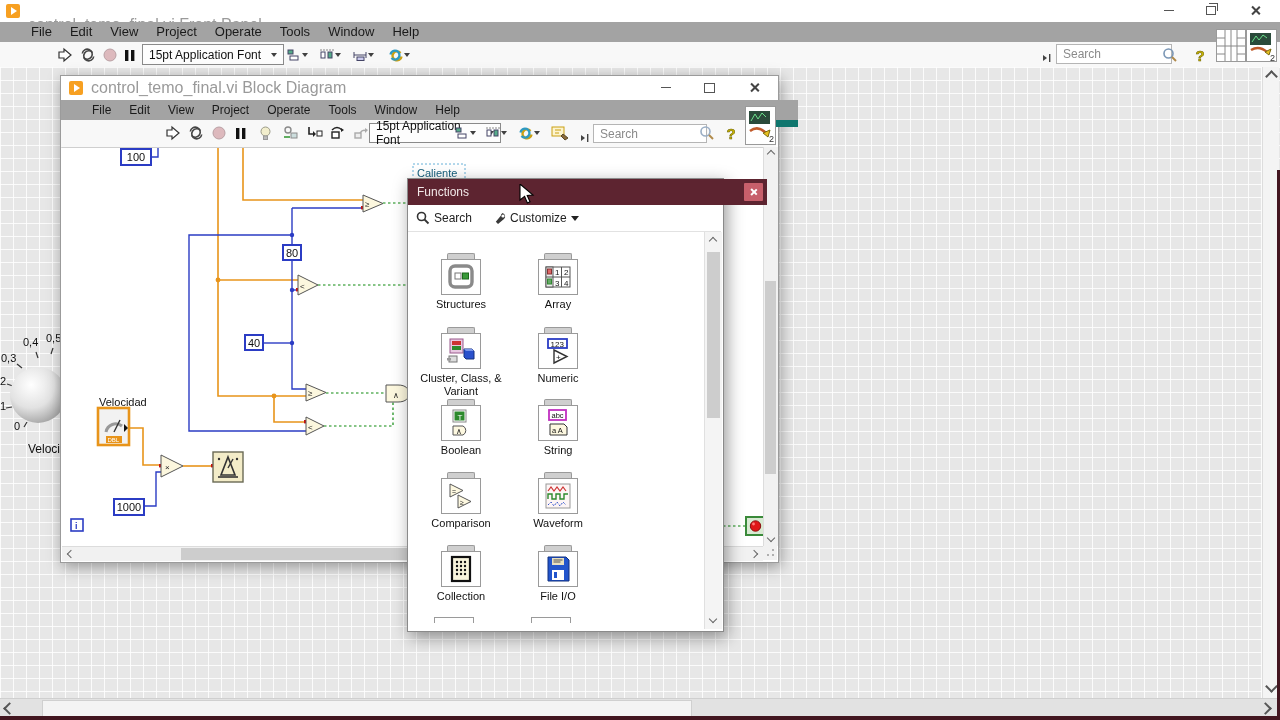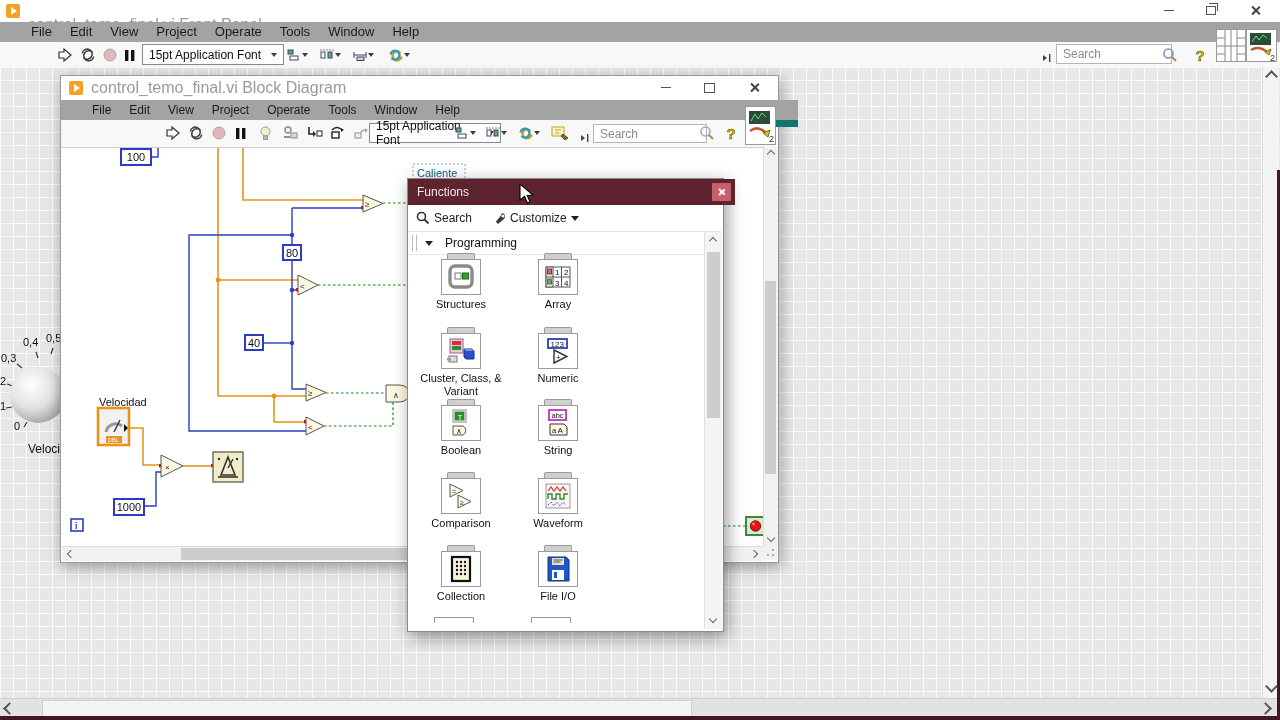--- a/index.html
+++ b/index.html
@@ -60,21 +60,21 @@
   .bd-vscroll{left:702px;top:71px;width:14px;height:399px;background:#f1f1f1;border-left:1px solid #dcdcdc;}
   .bd-hscroll{left:1px;top:470px;width:701px;height:14px;background:#f1f1f1;border-top:1px solid #dcdcdc;}
   .vthumb{position:absolute;left:1px;width:11px;background:#cdcdcd;}
   .scroll-arrow{position:absolute;display:flex;align-items:center;justify-content:center;width:14px;height:14px;}
   .chev2{width:5px;height:5px;border-left:1.6px solid #666;border-bottom:1.6px solid #666;}
   .grow{position:absolute;left:702px;top:470px;width:14px;height:14px;background:#f1f1f1;}
 
   
   #palette{left:407px;top:178px;width:315px;height:452px;background:#fff;border:1px solid #8a8a8a;
       box-shadow:3px 5px 16px rgba(0,0,0,.4);}
-  .pal-title{left:0;top:0;width:327px;height:26px;display:flex;align-items:center;}
+  .pal-title{left:0;top:0;width:359px;height:26px;display:flex;align-items:center;}
   .pal-title-text{color:#f2e8e8;font-size:12px;padding-left:9px;}
   .pal-close{position:absolute;right:4px;top:4px;width:19px;height:18px;border-radius:1px;
       display:flex;align-items:center;justify-content:center;}
   .pal-close .ic-close:before,.pal-close .ic-close:after{background:#fff;height:8px;left:4px;}
   .pal-close .ic-close{width:9px;height:8px;}
   .pal-toolbar{left:0;top:26px;width:313px;height:26px;background:#fff;border-bottom:1px solid #e2e2e2;
       display:flex;align-items:center;font-size:12px;color:#222;}
   .pal-cat{left:0;top:53px;width:296px;height:22px;display:flex;align-items:center;font-size:12px;color:#111;border-bottom:1px solid #e8e8e8;}
   .pal-scroll{left:296px;top:53px;width:17px;height:397px;background:#f4f4f4;border-left:1px solid #e0e0e0;}
   .pi{position:absolute;width:112px;text-align:center;}
@@ -565,25 +565,20 @@
       <span style="display:flex;align-items:center;gap:4px;padding-left:20px;text-align:right;">
         <svg width="14" height="14">
             <path d="M10.5,2 a3.5,3.5 0 0 1 1.5,6 l-6,5 -2.2,-2.2 5,-6 a3.5,3.5 0 0 1 1.7,-2.8 z" fill="#3a3a3a"></path>
             <circle cx="11" cy="5" r="1.6" fill="#fff"></circle>
           </svg>
         <span>Customize</span>
         <div class="tri" style="border-top-color:#222;"></div>
       </span>
     </div>
 
-    <div class="abs pal-cat">
-      <div style="width:3px;height:16px;border-left:1px solid #bbb;border-right:1px solid #bbb;margin-left:4px;"></div>
-      <div class="tri" style="margin-left:8px;border-top-color:#222;"></div>
-      <span style="padding-left:12px;">Programming</span>
-    </div>
 
     <div class="pi" style="left:-3px;top:74px;">
       <div class="tab"></div>
       <div class="ib">
         <svg width="32" height="30">
             <rect x="5" y="4" width="22" height="21" rx="5" fill="none" stroke="#8a8a8a" stroke-width="3.4"></rect>
             <rect x="10" y="11" width="6" height="6" fill="#fff" stroke="#777"></rect>
             <rect x="17.5" y="11" width="6" height="6" fill="#3a9a3a" stroke="#1d6b1d"></rect>
           </svg>
       </div>

